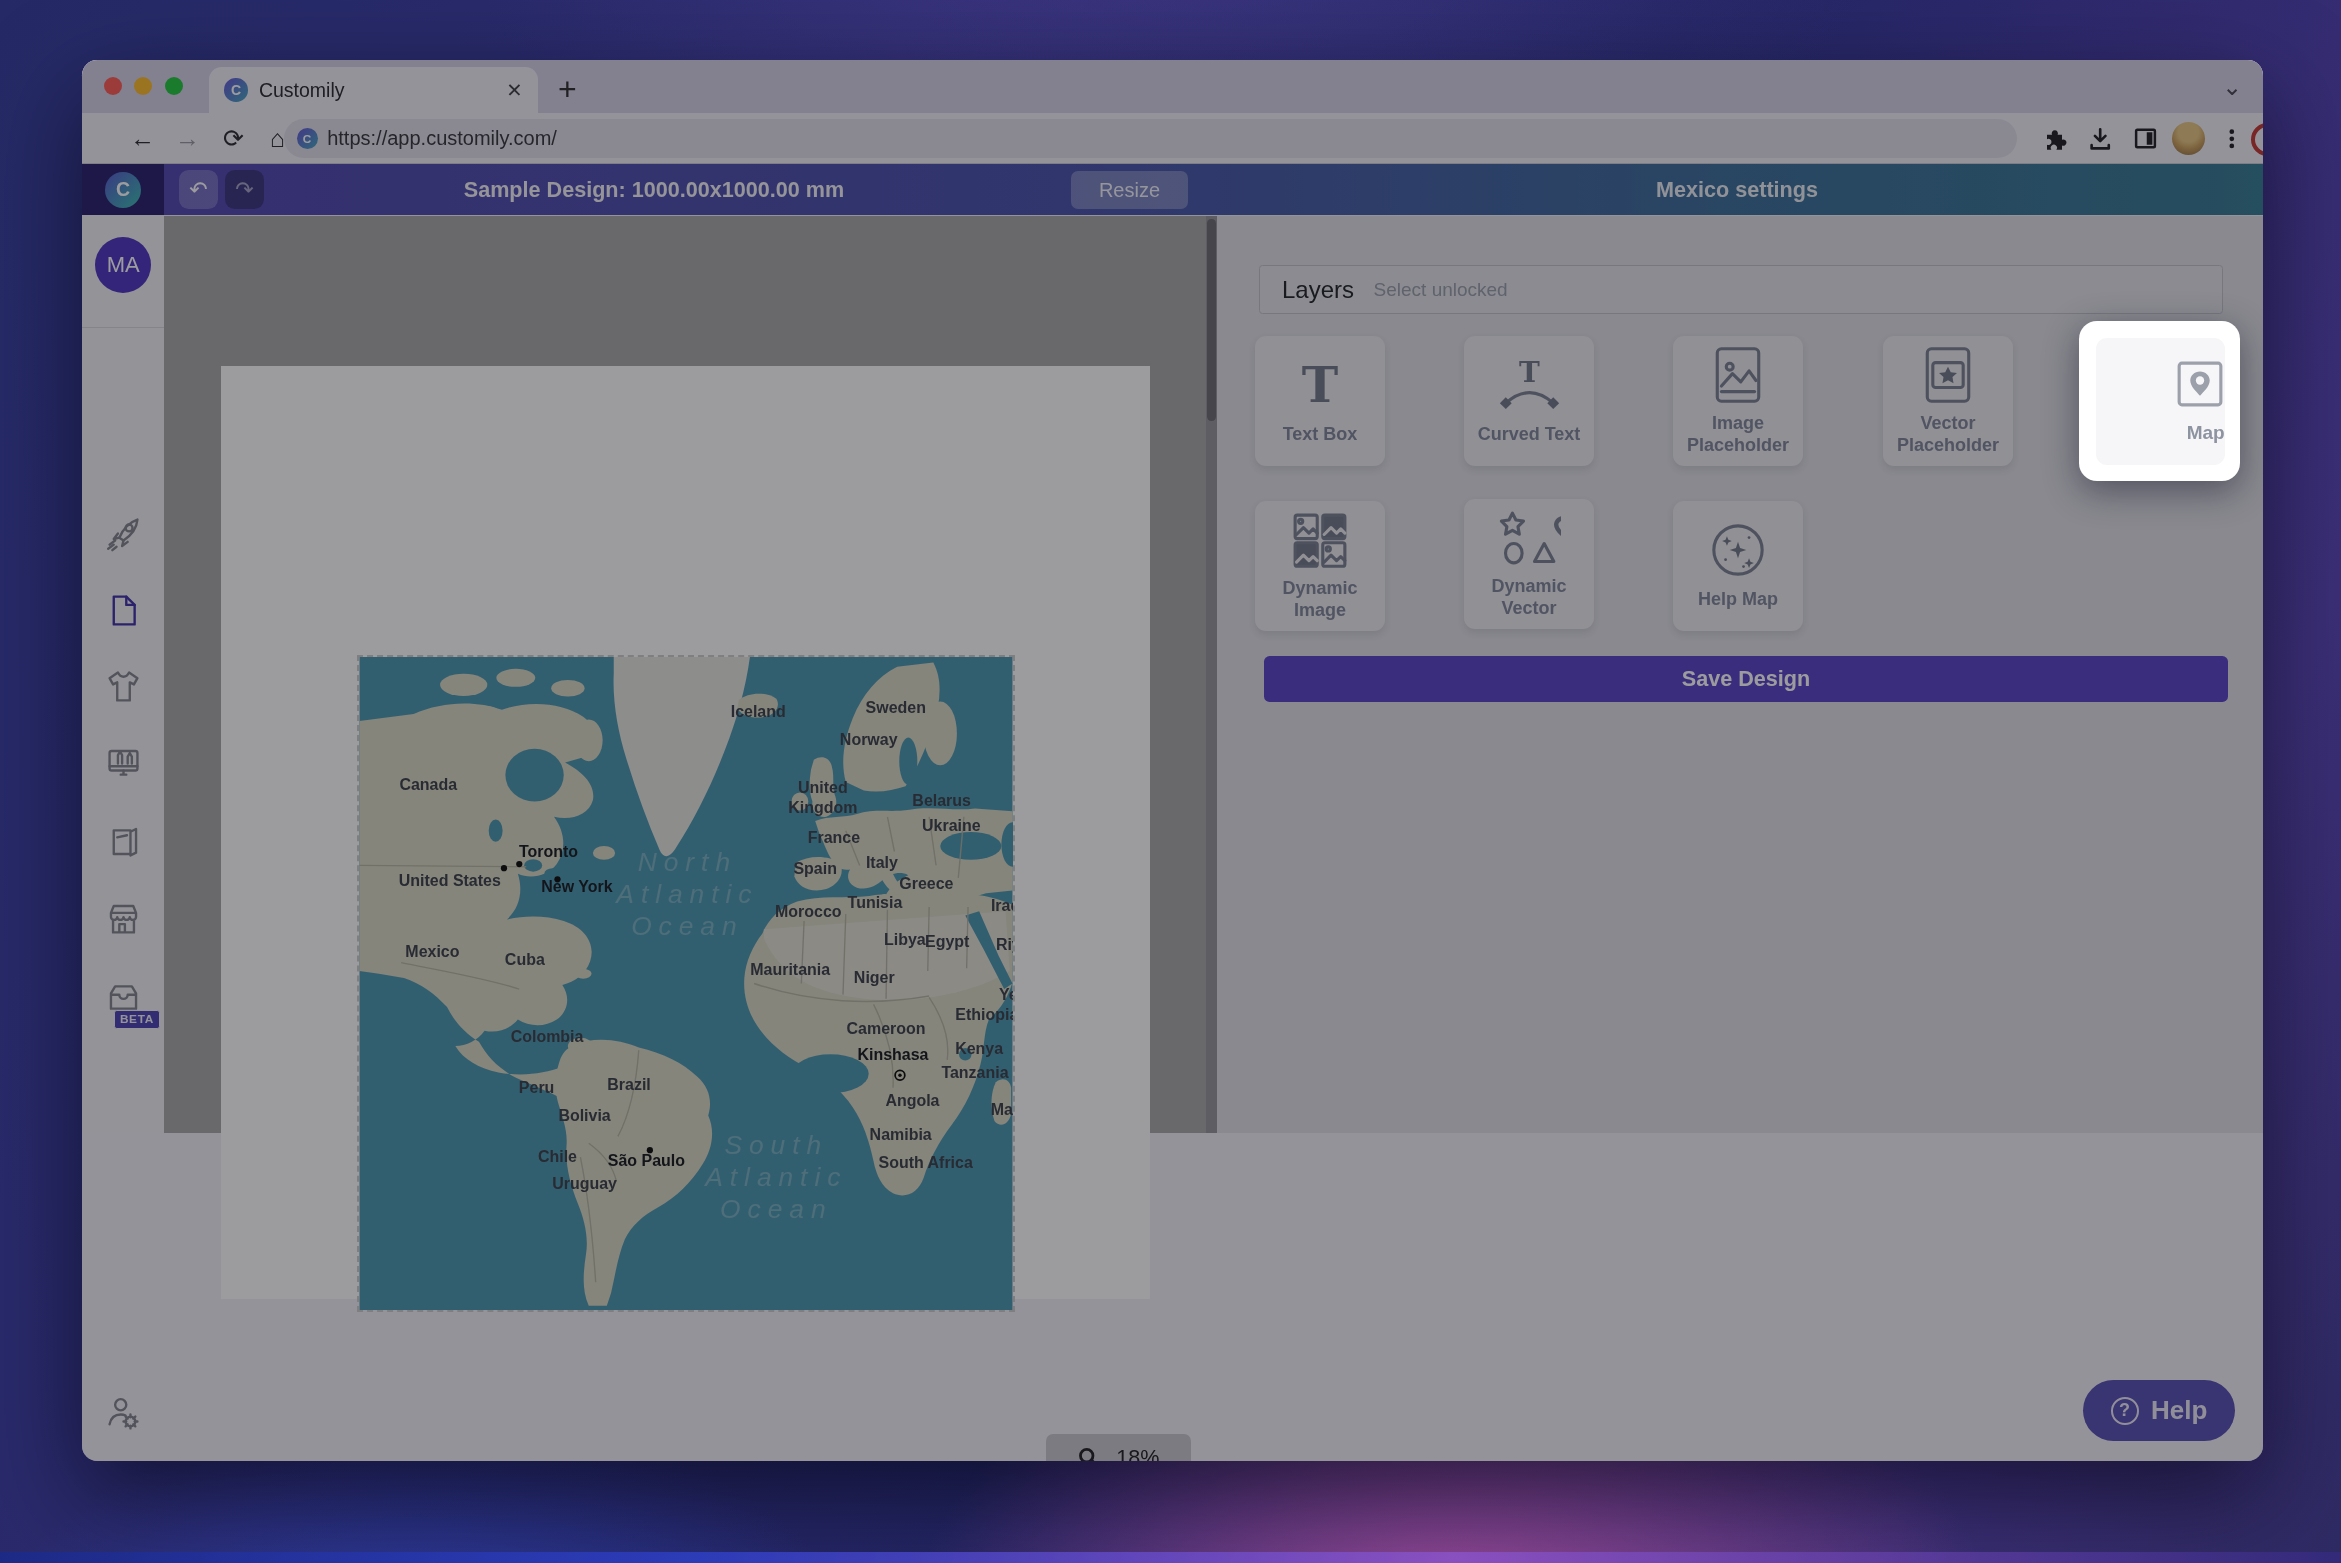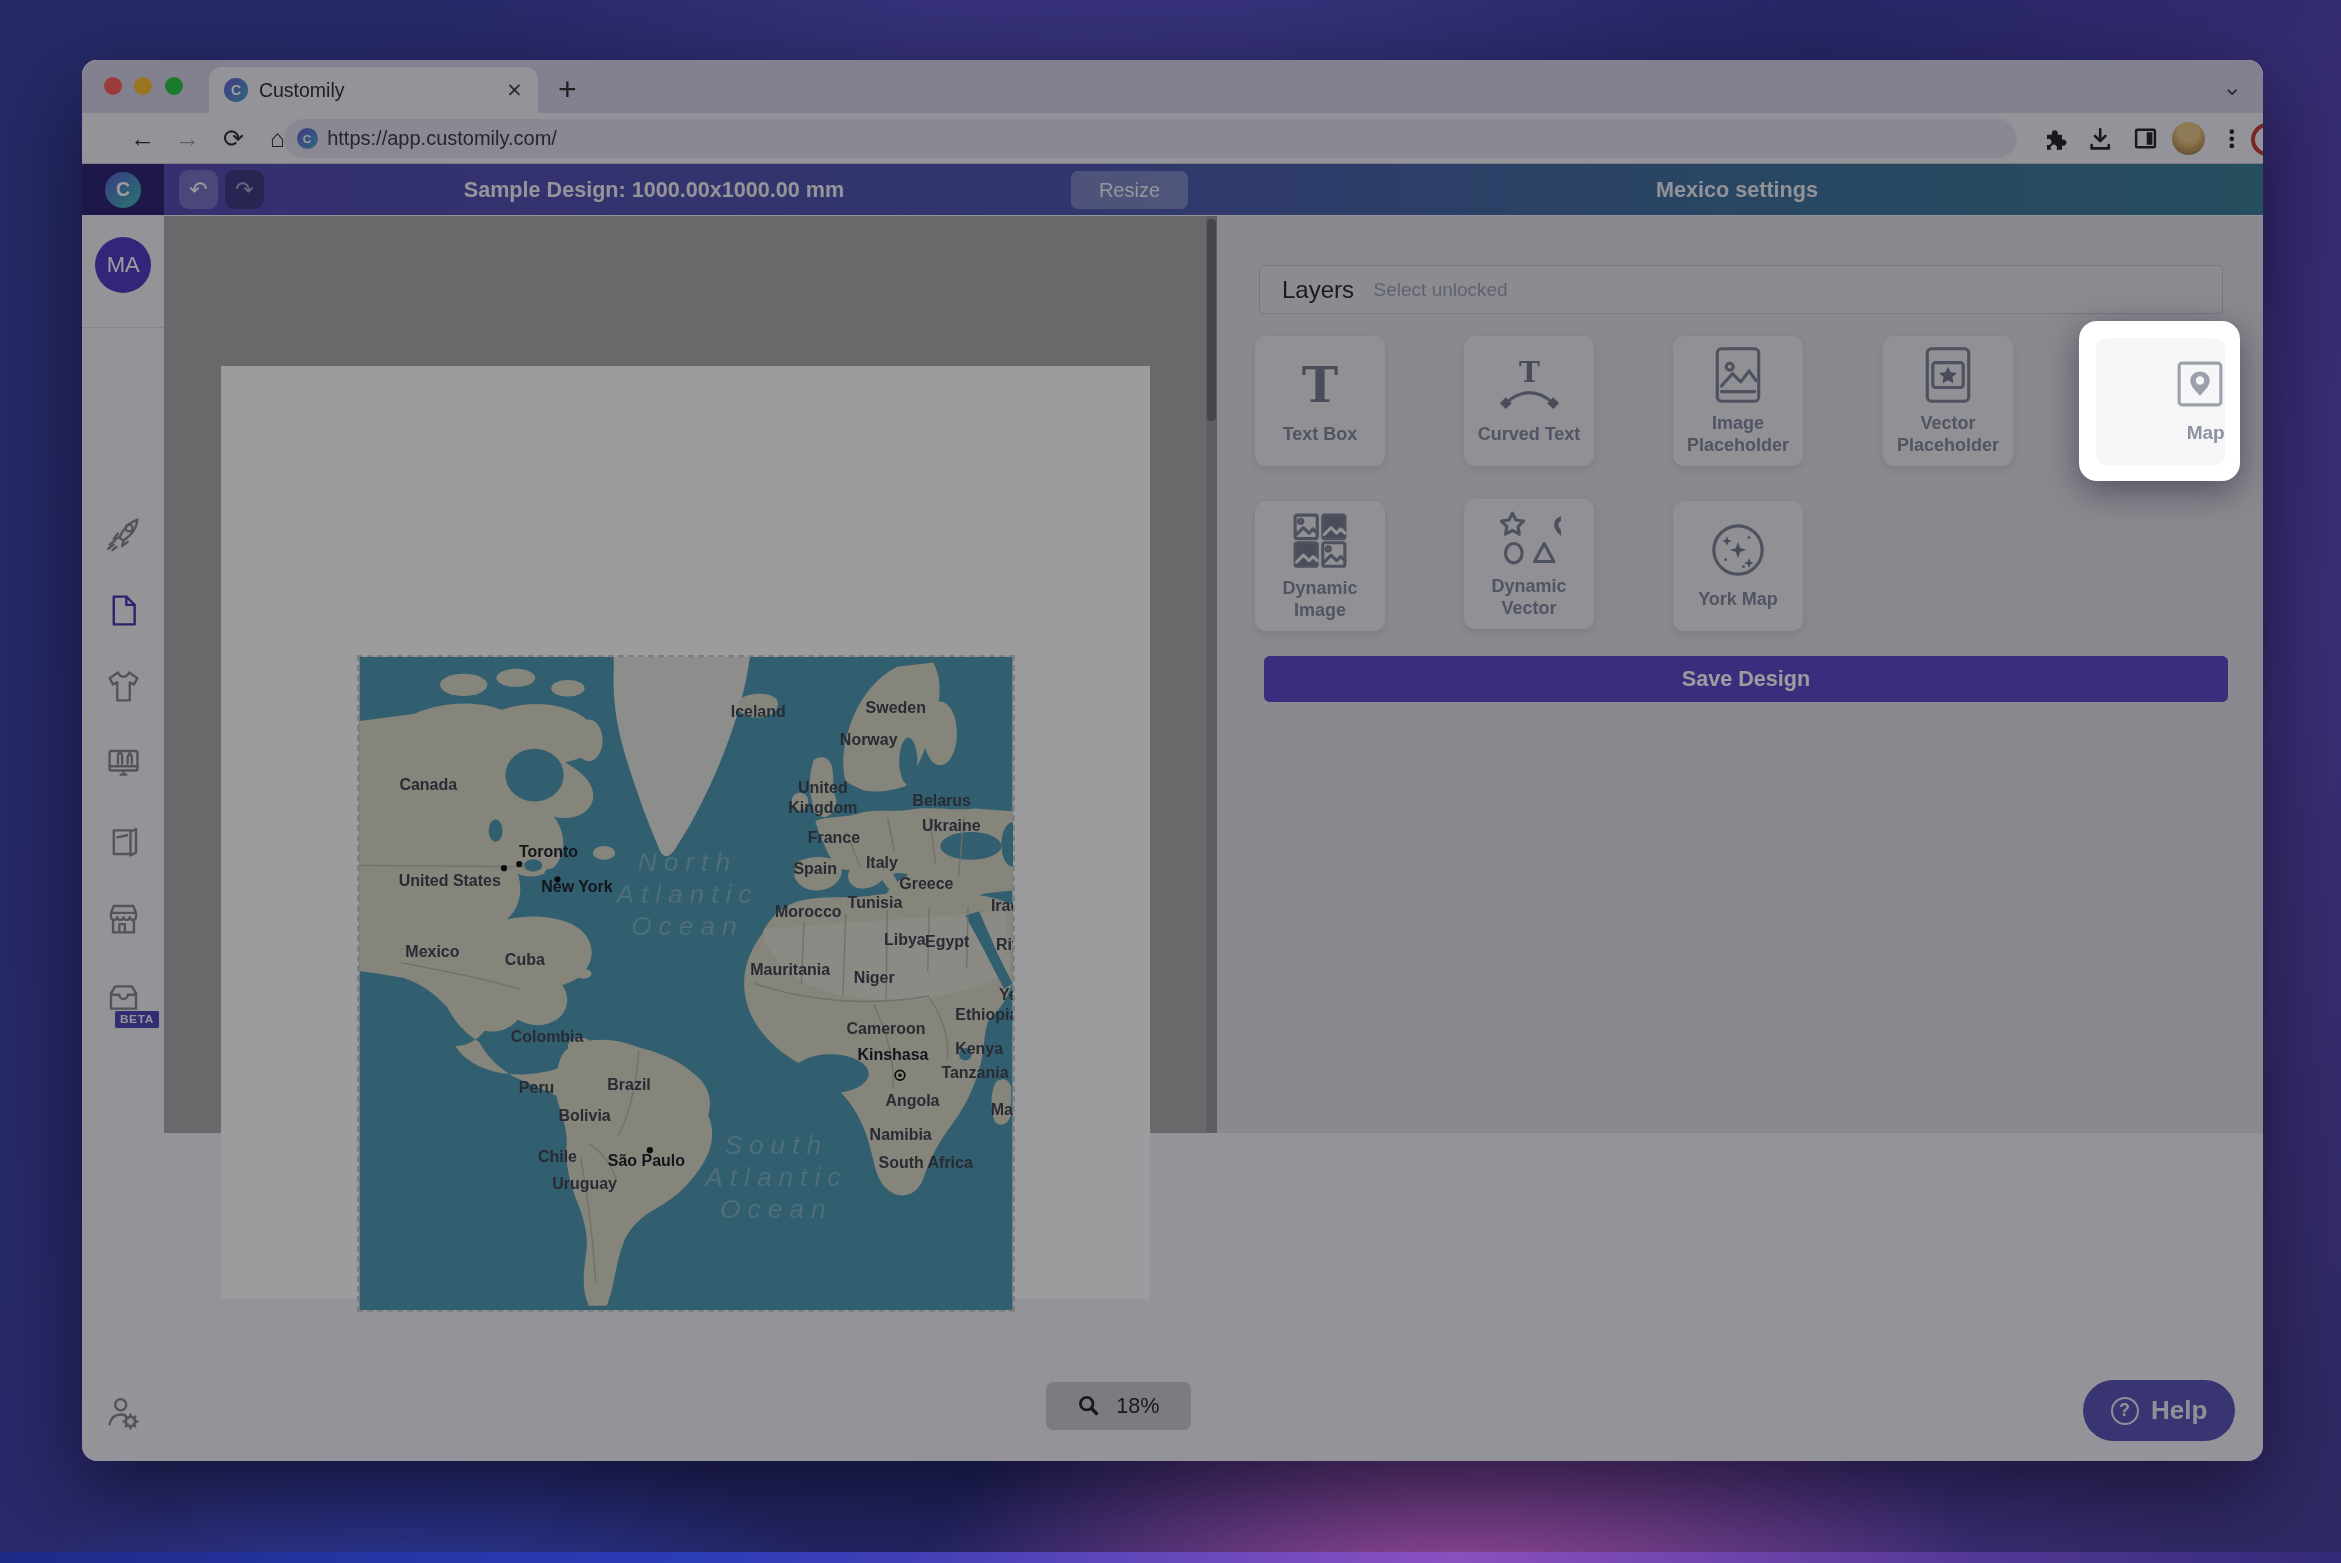--- a/index.html
+++ b/index.html
@@ -72,21 +72,21 @@
   .sicon svg{width:100%;height:100%;stroke:currentColor;fill:none;stroke-width:3.4;stroke-linecap:round;stroke-linejoin:round;}
   .sicon.active{color:#4335a8;}
   .beta{position:absolute;left:32px;top:794px;background:#4f46b4;color:#f0f0f6;font-size:11.8px;font-weight:bold;
     padding:1.4px 4.9px;border-radius:2.8px;letter-spacing:0.7px;border:1.4px solid #f0f0f4;}
 
   
   .canvas{position:absolute;left:82px;top:0;width:1042px;height:100%;background:#ababab;}
   .artboard{position:absolute;left:57px;top:150px;width:929px;height:933px;background:#ffffff;}
   .mapwrap{position:absolute;left:138px;top:291px;width:654px;height:653px;outline:2.1px dashed #cfcfcf;}
   .mapwrap svg{display:block;}
-  .zoompill{position:absolute;left:882px;top:1166px;width:145px;height:48px;border-radius:7px;background:#c9c9cd;
+  .zoompill{position:absolute;left:882px;top:1218px;width:145px;height:48px;border-radius:7px;background:#c9c9cd;
     display:flex;align-items:center;justify-content:center;gap:15.3px;font-size:21.6px;color:#232327;}
   .scrollstrip{position:absolute;left:1124px;top:0;width:11px;height:100%;background:#97979b;}
   .scrollthumb{position:absolute;left:1.4px;top:2.8px;width:8.3px;height:202px;border-radius:4.2px;background:#6f6f74;}
 
   
   .panel{position:absolute;left:1135px;top:0;width:1047px;height:100%;background:#dfdfe4;}
   .layersbox{position:absolute;left:42px;top:49px;width:964px;height:49px;border:1.4px solid #c2c2c9;border-radius:3.5px;
     display:flex;align-items:center;padding:0 22px;gap:19.5px;background:#e3e3e8;}
   .layers-label{font-size:24px;color:#26292e;}
   .layers-hint{font-size:19px;color:#9aa0aa;}
@@ -474,21 +474,21 @@
             <svg width="58" height="58" viewBox="0 0 84 84">
                 <circle cx="42" cy="42" r="35"></circle>
               <path d="M42 30l3 9 9 3-9 3-3 9-3-9-9-3 9-3z" fill="#767c8a" stroke="none"></path>
               <path d="M26 22l2 5 5 2-5 2-2 5-2-5-5-2 5-2z" fill="#767c8a" stroke="none"></path>
               <path d="M58 54l2 5 5 2-5 2-2 5-2-5-5-2 5-2z" fill="#767c8a" stroke="none"></path>
               <circle cx="58" cy="24" r="2" fill="#767c8a" stroke="none"></circle>
                 <circle cx="24" cy="56" r="2" fill="#767c8a" stroke="none"></circle>
                 <circle cx="50" cy="66" r="2" fill="#767c8a" stroke="none"></circle>
             </svg>
           </div>
-          <div class="tlabel">York Map</div>
+          <div class="tlabel">Help Map</div>
         </div>
 
         <div class="savebtn">Save Design</div>
 
         <div class="helpbtn">
           <div class="helpq">?</div>
           <span>Help</span>
         </div>
       </div>
     </div>

